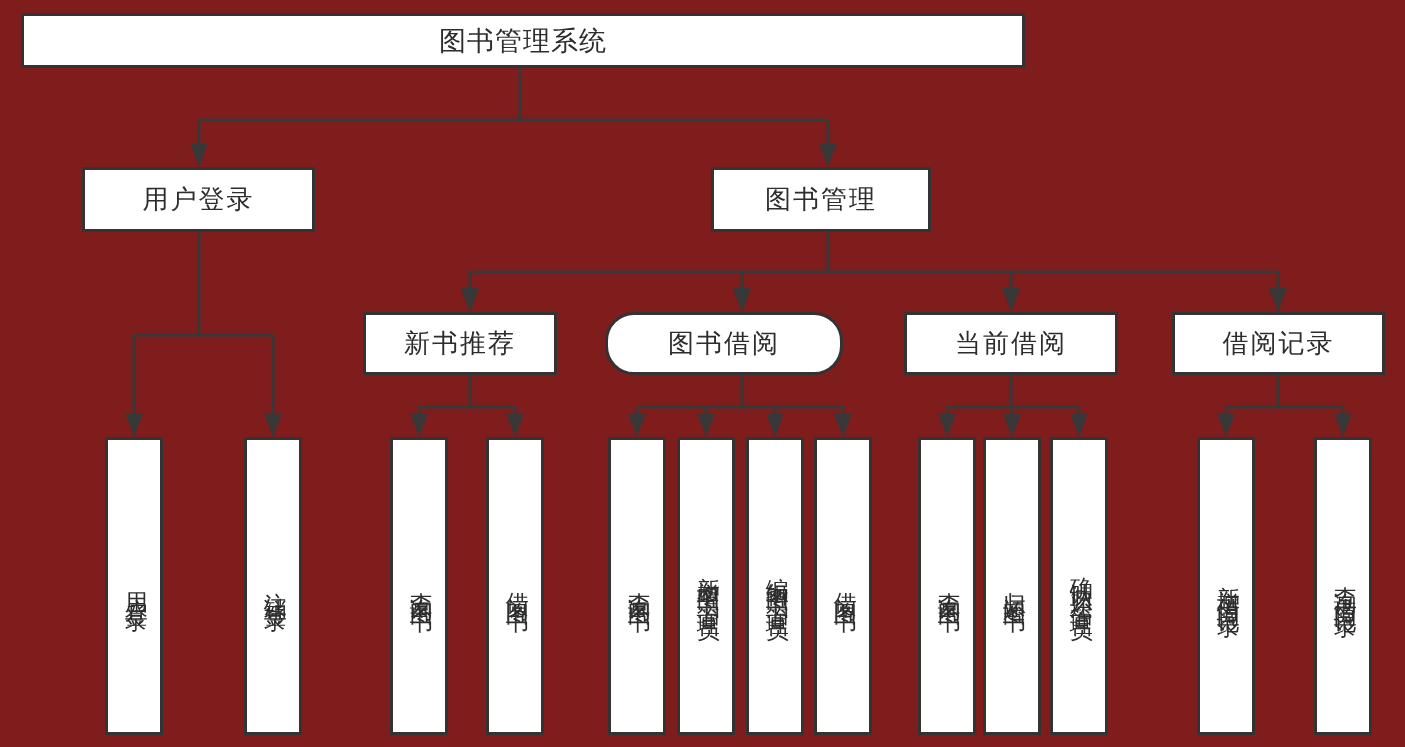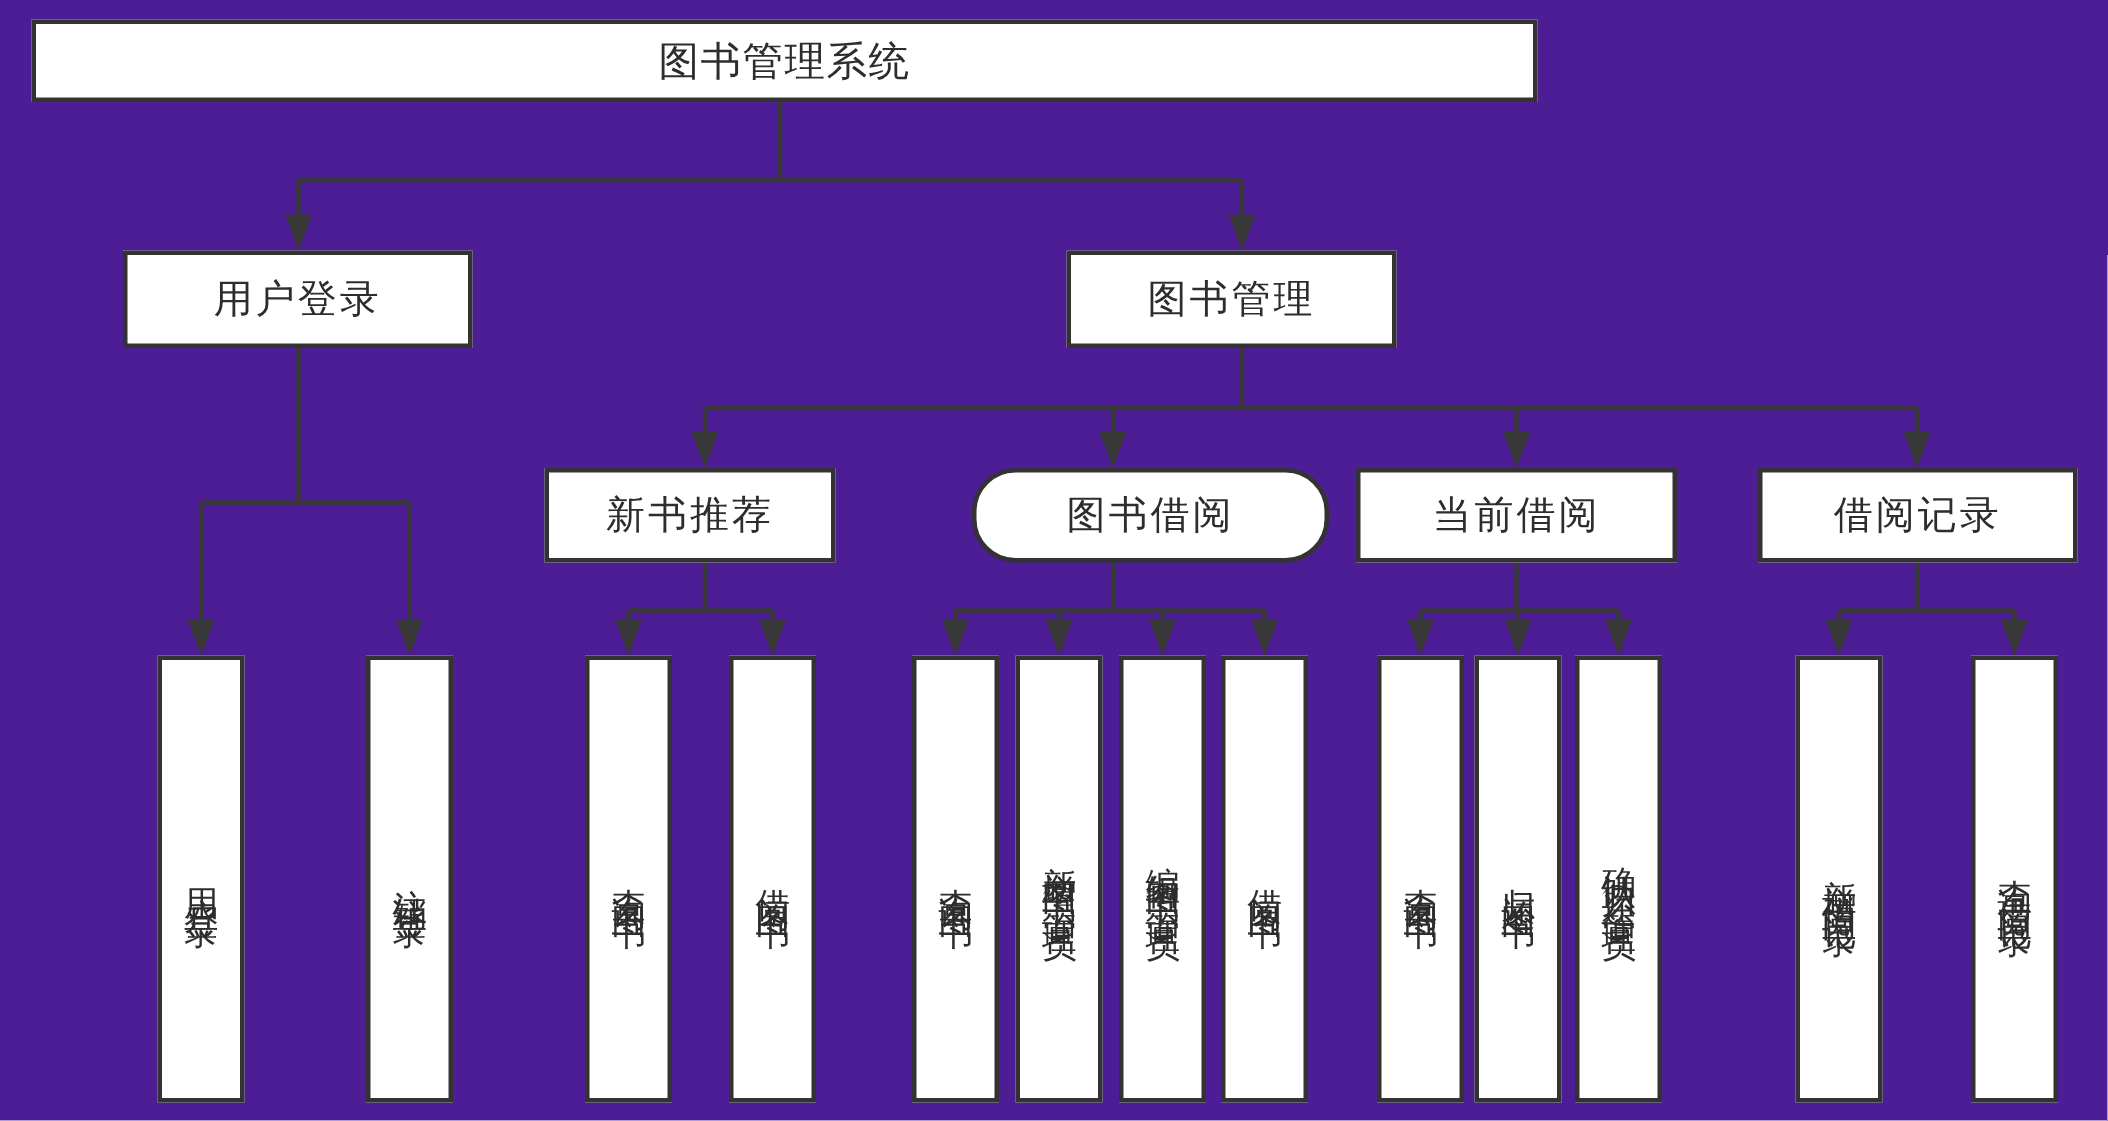--- a/index.html
+++ b/index.html
@@ -5,23 +5,24 @@
   html, body {
     margin: 0;
     padding: 0;
     background: #ffffff;
     font-family: "Liberation Sans", "DejaVu Sans", sans-serif;
   }
   #stage {
     position: relative;
     width: 1405px;
     height: 747px;
-    background: #4c1d95;
+    background: #7f1d1d;
     overflow: hidden;
     color: #2d2d2d;
+    font-family: Liberation Mono, monospace;
   }
   #connectors {
     position: absolute;
     left: 0; top: 0;
     width: 1405px; height: 747px;
   }
   .box {
     position: absolute;
     box-sizing: border-box;
     border: 3px solid #333333;
@@ -99,21 +100,21 @@
       <use href="#arrow" transform="translate(1343,437)"></use>
     </g>
   </svg>
 
   <div class="box h1" style="left:21px; top:13px; width:1004px; height:55px;">图书管理系统</div>
 
   <div class="box h2" style="left:82px; top:167px; width:233px; height:65px;">用户登录</div>
   <div class="box h2" style="left:711px; top:167px; width:220px; height:65px;">图书管理</div>
 
   <div class="box h2" style="left:363px; top:312px; width:194px; height:63px;">新书推荐</div>
-  <div class="box h2" style="left:648px; top:312px; width:238px; height:63px;border-radius:29px;">图书借阅</div>
+  <div class="box h2" style="left:605px; top:312px; width:238px; height:63px;border-radius:29px;">图书借阅</div>
   <div class="box h2" style="left:904px; top:312px; width:214px; height:63px;">当前借阅</div>
   <div class="box h2" style="left:1172px; top:312px; width:213px; height:63px;">借阅记录</div>
 
   <div class="box v" style="left:105px; top:437px; width:58px; height:298px;">
     <span class="vtext">用户登录</span>
   </div>
   <div class="box v" style="left:244px; top:437px; width:58px; height:298px;">
     <span class="vtext">注销登录</span>
   </div>
 

